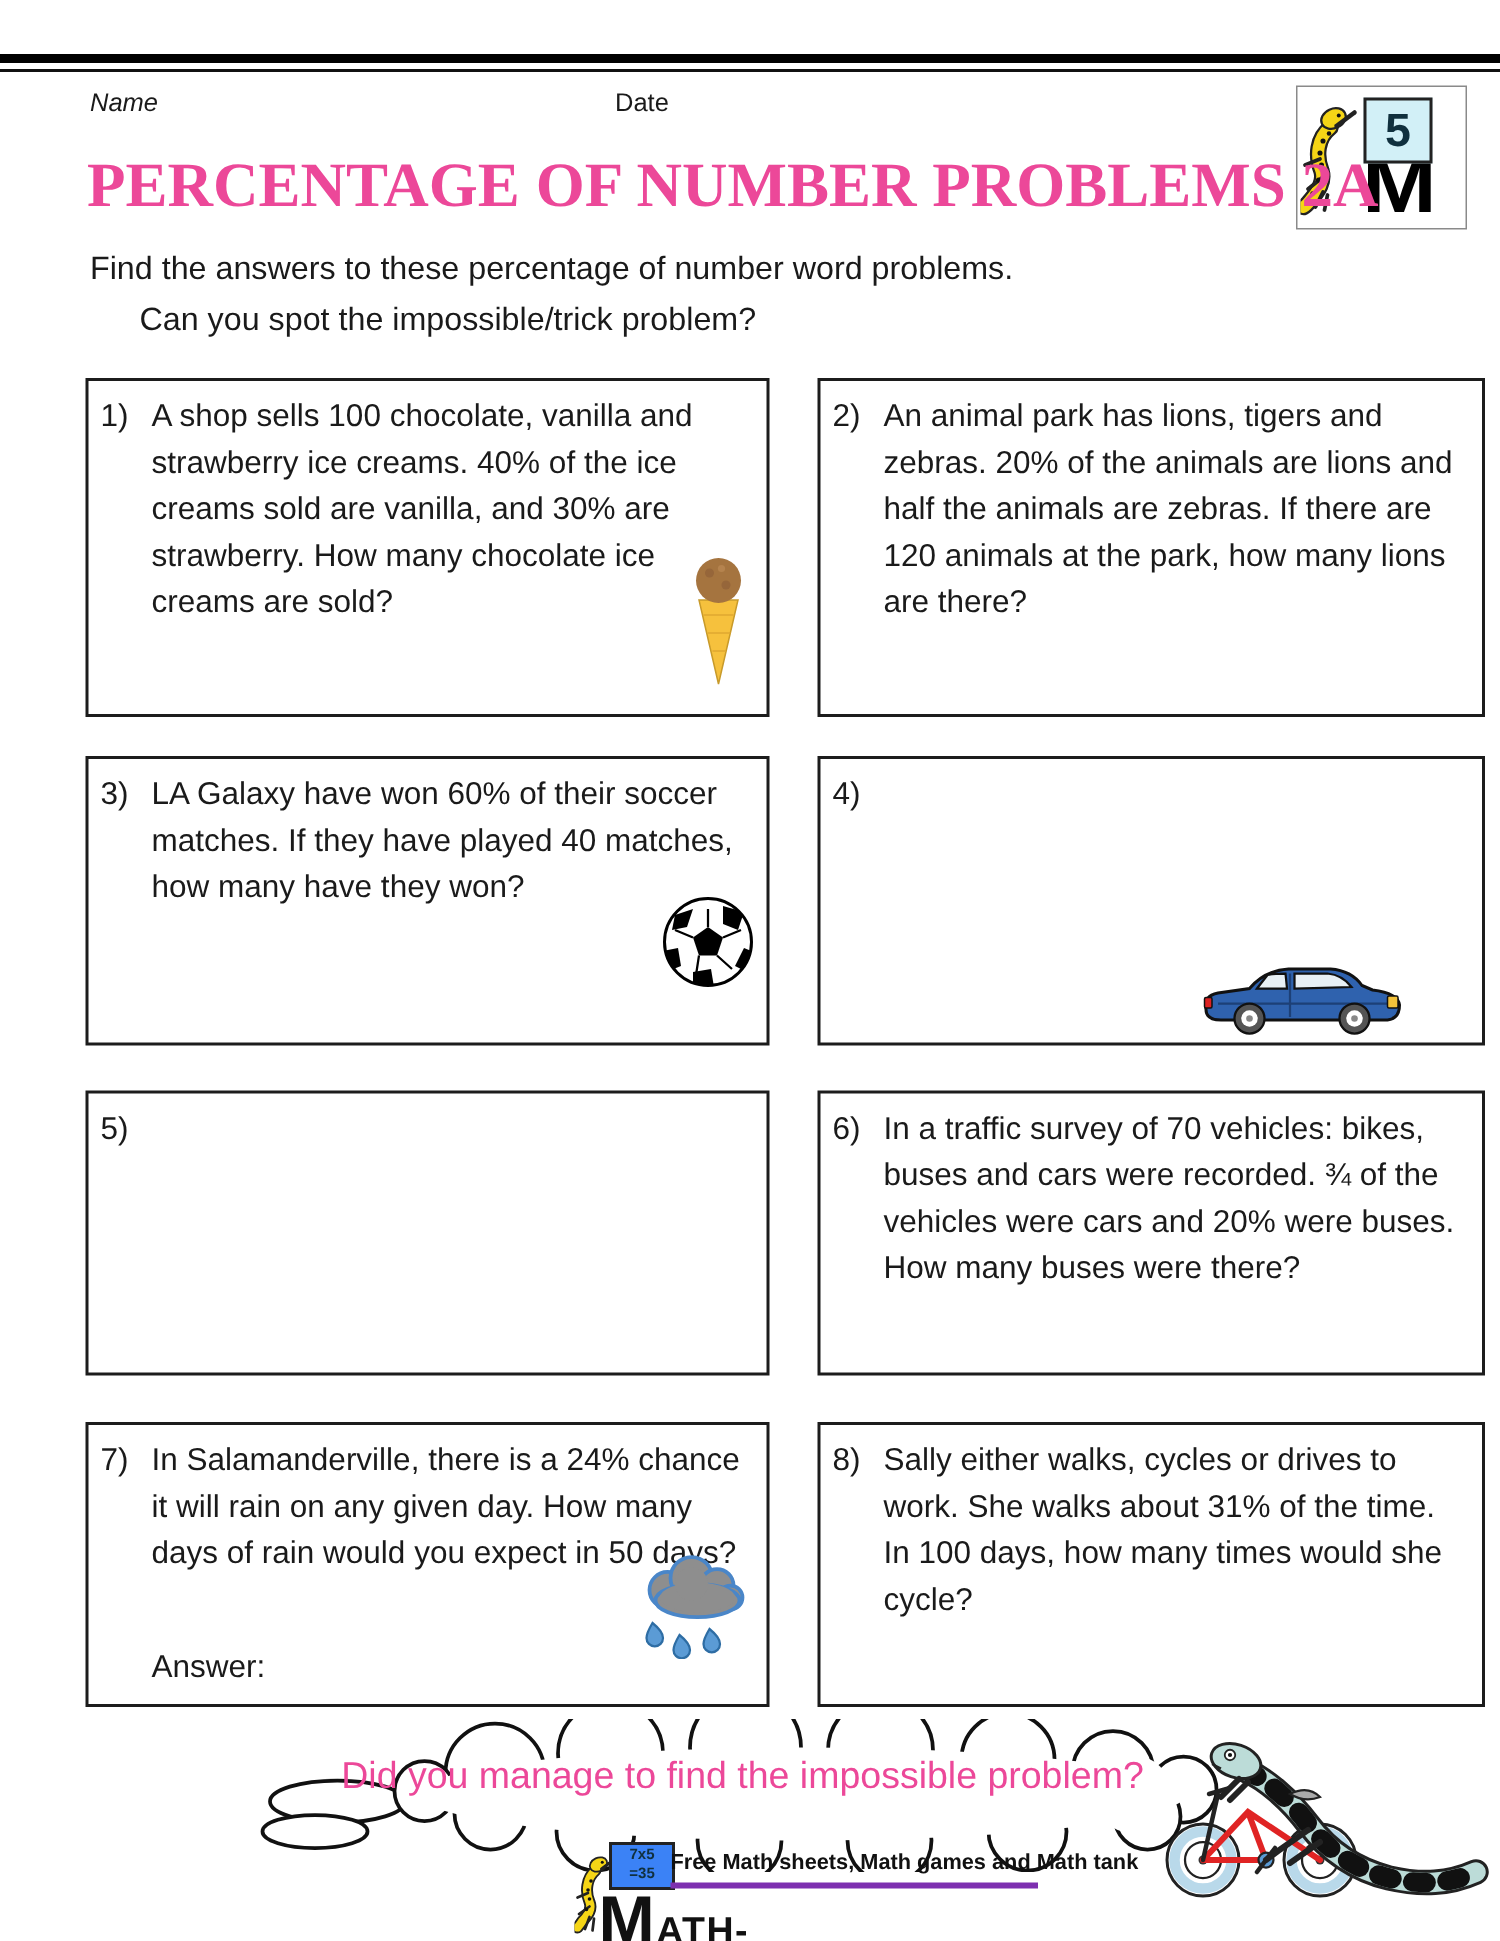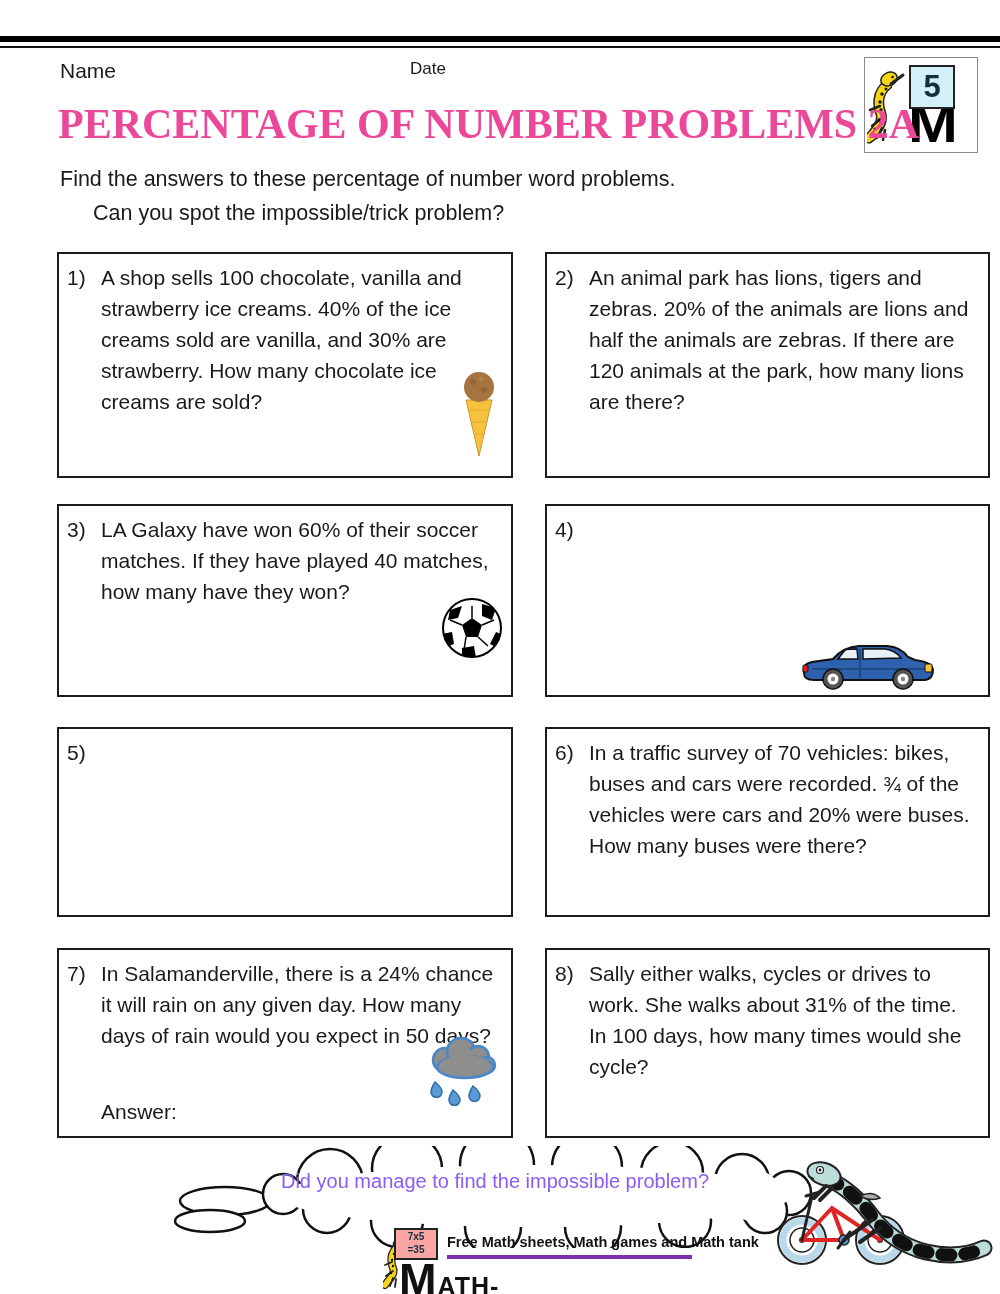--- a/index.html
+++ b/index.html
@@ -4,21 +4,21 @@
 <style>
   html,body { margin:0; padding:0; background:#fff; }
   .page {
     position:relative; width:1000px; height:1294px; background:#ffffff;
     font-family:"Liberation Sans", sans-serif; color:#1a1a1a; overflow:hidden;
   }
   
   .rule-thick { position:absolute; left:0; top:36px; width:1000px; height:6px; background:#000; }
   .rule-thin  { position:absolute; left:0; top:46px; width:1000px; height:2px; background:#111; }
 
-  .name-label { position:absolute; left:60px; top:59px; font-size:21px; }
+  .name-label { position:absolute; left:60px; top:59px; font-size:17px;font-style:italic; }
   .date-label { position:absolute; left:410px; top:59px; font-size:17px; }
 
   .grade-box {
     position:absolute; left:864px; top:57px; width:112px; height:94px;
     border:1px solid #8a8a8a; background:#fff;
   }
   .grade-box .sign {
     position:absolute; left:44px; top:7px; width:46px; height:44px;
     background:#d2f0f7; border:2px solid #222; box-sizing:border-box;
     font-size:31px; font-weight:bold; color:#10303e; text-align:center; line-height:40px;
@@ -44,31 +44,31 @@
   .pnum { flex:0 0 34px; font-size:21px; line-height:31px; }
   .ptext { flex:1; font-size:21px; line-height:31px; padding-right:8px; }
   .answer-label { position:absolute; left:42px; bottom:12px; font-size:21px;text-align:center; }
   .pbox svg.badge { position:absolute; }
 
   
   .bubble { position:absolute; left:125px; top:1146px; width:715px; height:102px; }
   .bubble svg { position:absolute; left:0; top:0; }
   .bubble .bubble-text {
     position:absolute; left:90px; top:24px; width:560px; text-align:center;
-    font-size:20px; color:#8b5cf6;
+    font-size:25px; color:#ec4899;
   }
 
   .bike { position:absolute; left:768px; top:1148px; width:232px; height:146px; }
 
   
   .footer-logo { position:absolute; left:383px; top:1228px; width:340px; height:66px; }
   .footer-logo .mini-sal { position:absolute; left:0px; top:8px; }
   .footer-logo .mini-sign {
-    position:absolute; left:11px; top:0px; width:44px; height:32px;
-    background:#fca5a5; border:2px solid #222; box-sizing:border-box;
+    position:absolute; left:23px; top:0px; width:44px; height:32px;
+    background:#3b82f6; border:2px solid #222; box-sizing:border-box;
     font-size:10px; font-weight:bold; color:#10303e; text-align:center; line-height:13px;
   }
   .footer-logo .tagline { position:absolute; left:64px; top:6px; font-size:14.5px; font-weight:bold; color:#111; white-space:nowrap; }
   .footer-logo .purple-rule { position:absolute; left:64px; top:27px; width:245px; height:4px; background:#7d2fb0; }
   .footer-logo .site-name {
     position:absolute; left:16px; top:26px; width:320px;
     font-size:25px; font-weight:900; letter-spacing:1px; color:#111;
     text-transform:uppercase; font-family:"Liberation Sans", sans-serif;
   }
   .footer-logo .site-name::first-letter { font-size:45px; font-weight:900; }

